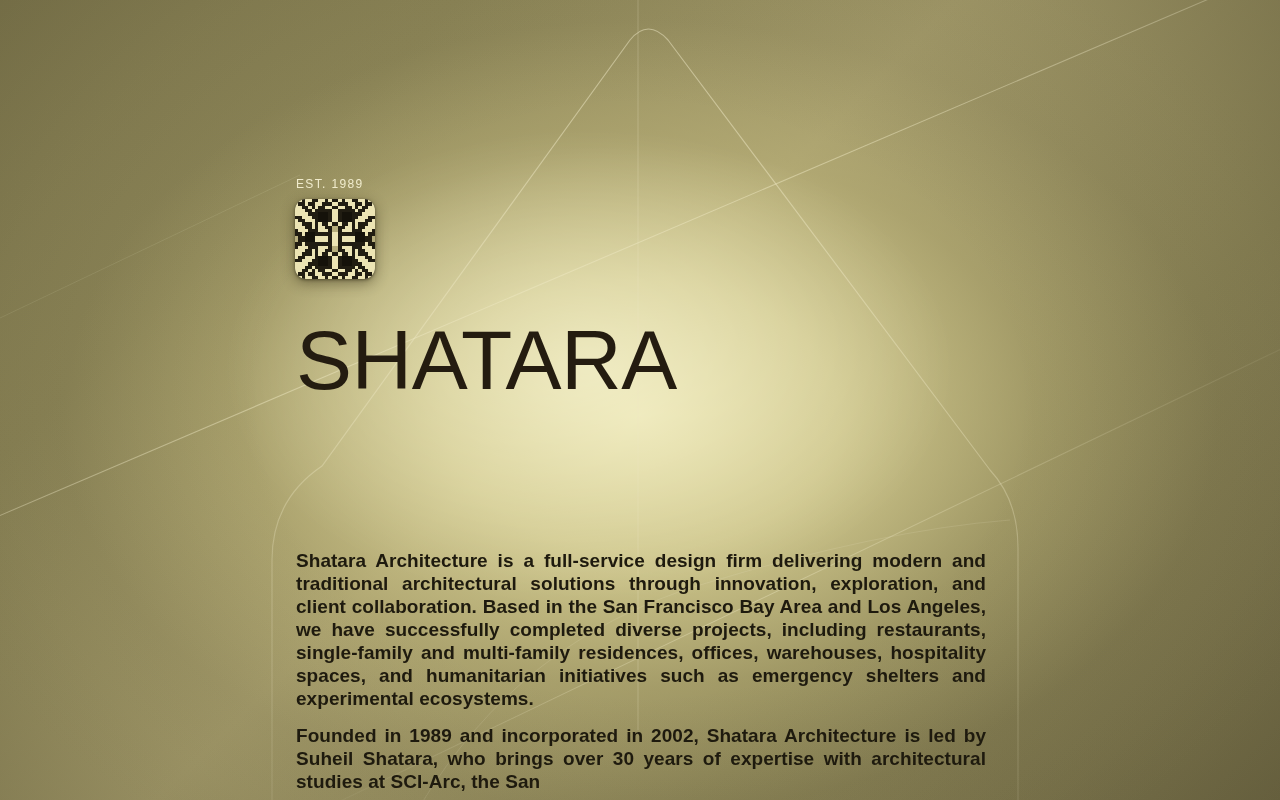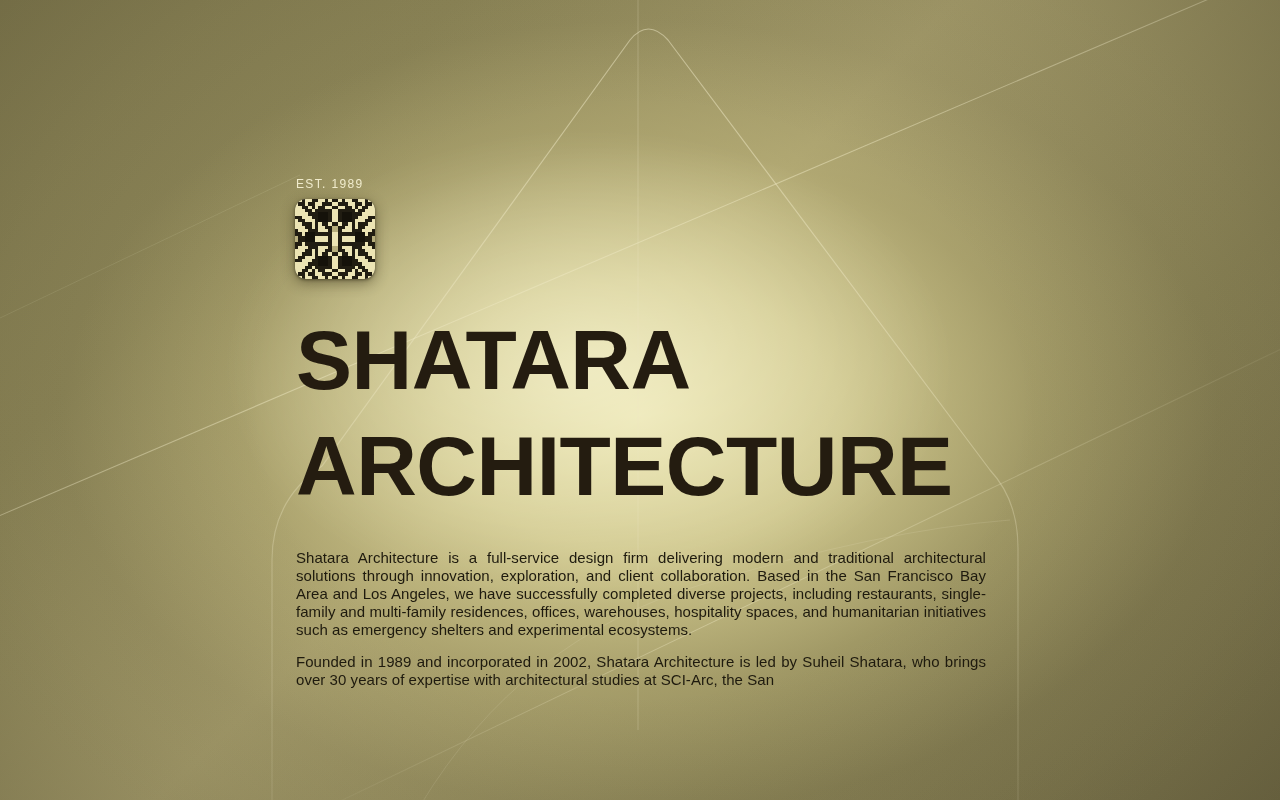--- a/index.html
+++ b/index.html
@@ -102,36 +102,36 @@
     top: 307px;
     width: 700px;
     margin: 0;
     font-size: 84px;
     line-height: 106px;
     font-weight: 300;
     letter-spacing: -0.5px;
     color: #241c10;
     white-space: nowrap;
   }
-  .brand-title .tline { display: block; font-weight: bold; }
+  .brand-title .tline { display: block; }
 
   .body-copy {
     position: absolute;
     left: 0;
     top: 549px;
     width: 690px;
     color: #1e1a0e;
   }
   .body-copy p {
     margin: 0 0 14px 0;
-    font-size: 15px;
-    line-height: 18px;
+    font-size: 19px;
+    line-height: 23px;
     text-align: justify;
     letter-spacing: 0.05px;
-    font-weight: 400;
+    font-weight: 700;
   }
   .body-copy p:last-child { margin-bottom: 8px; }
 </style>
 </head>
 <body>
 
 <div id="hero">
 
   <div class="bg-base"></div>
   <div class="bg-warm"></div>
@@ -383,21 +383,20 @@
           <rect x="11" y="8" width="2" height="2"></rect>
           <rect x="11" y="14" width="2" height="2"></rect>
           <rect x="0" y="11" width="1" height="2"></rect>
           <rect x="23" y="11" width="1" height="2"></rect>
         </g>
       </svg>
     </div>
 
     <h1 class="brand-title">
       <span class="tline">SHATARA</span>
-      <span class="tline">ARCHITECTURE</span>
     </h1>
 
     <div class="body-copy">
       <p>Shatara Architecture is a full-service design firm delivering modern and traditional architectural solutions through innovation, exploration, and client collaboration. Based in the San Francisco Bay Area and Los Angeles, we have successfully completed diverse projects, including restaurants, single-family and multi-family residences, offices, warehouses, hospitality spaces, and humanitarian initiatives such as emergency shelters and experimental ecosystems.</p>
       <p>Founded in 1989 and incorporated in 2002, Shatara Architecture is led by Suheil Shatara, who brings over 30 years of expertise with architectural studies at SCI-Arc, the San</p>
     </div>
 
   </div>
 </div>
 

